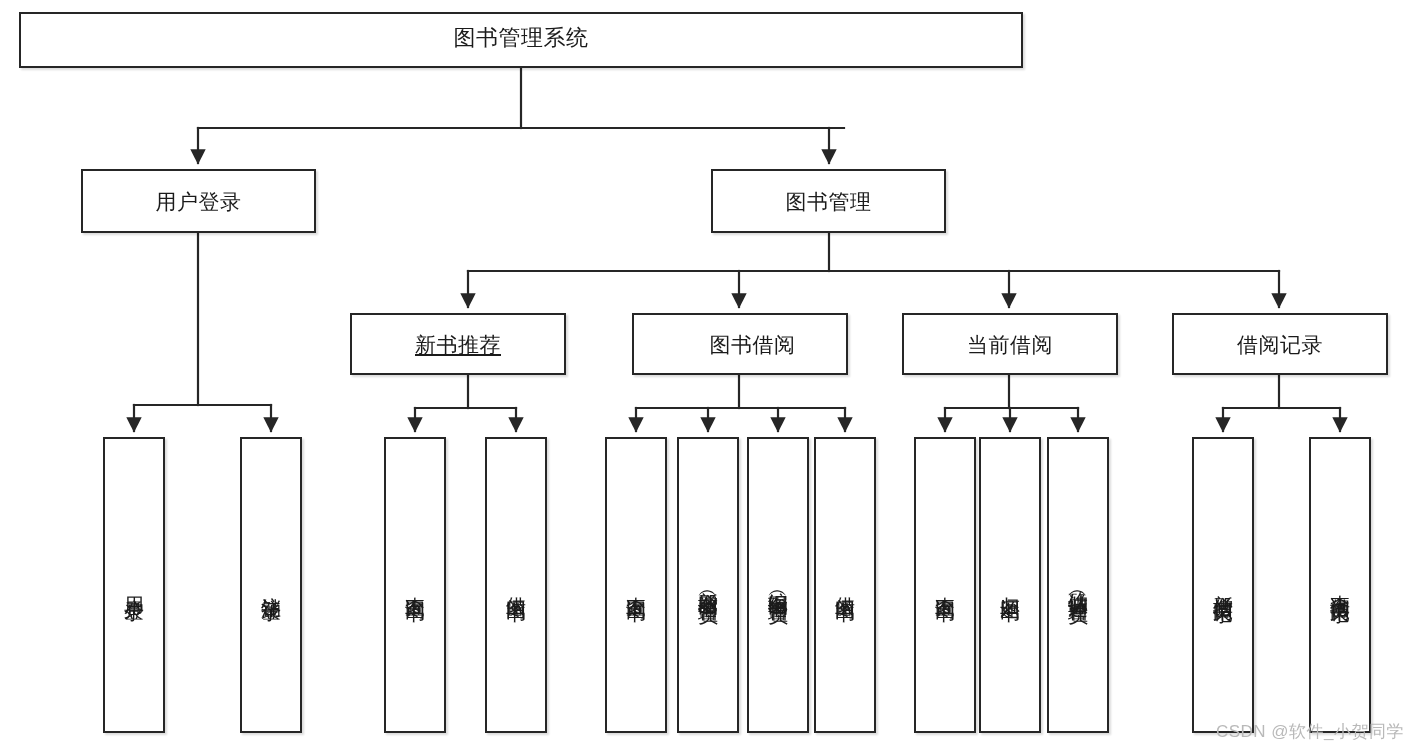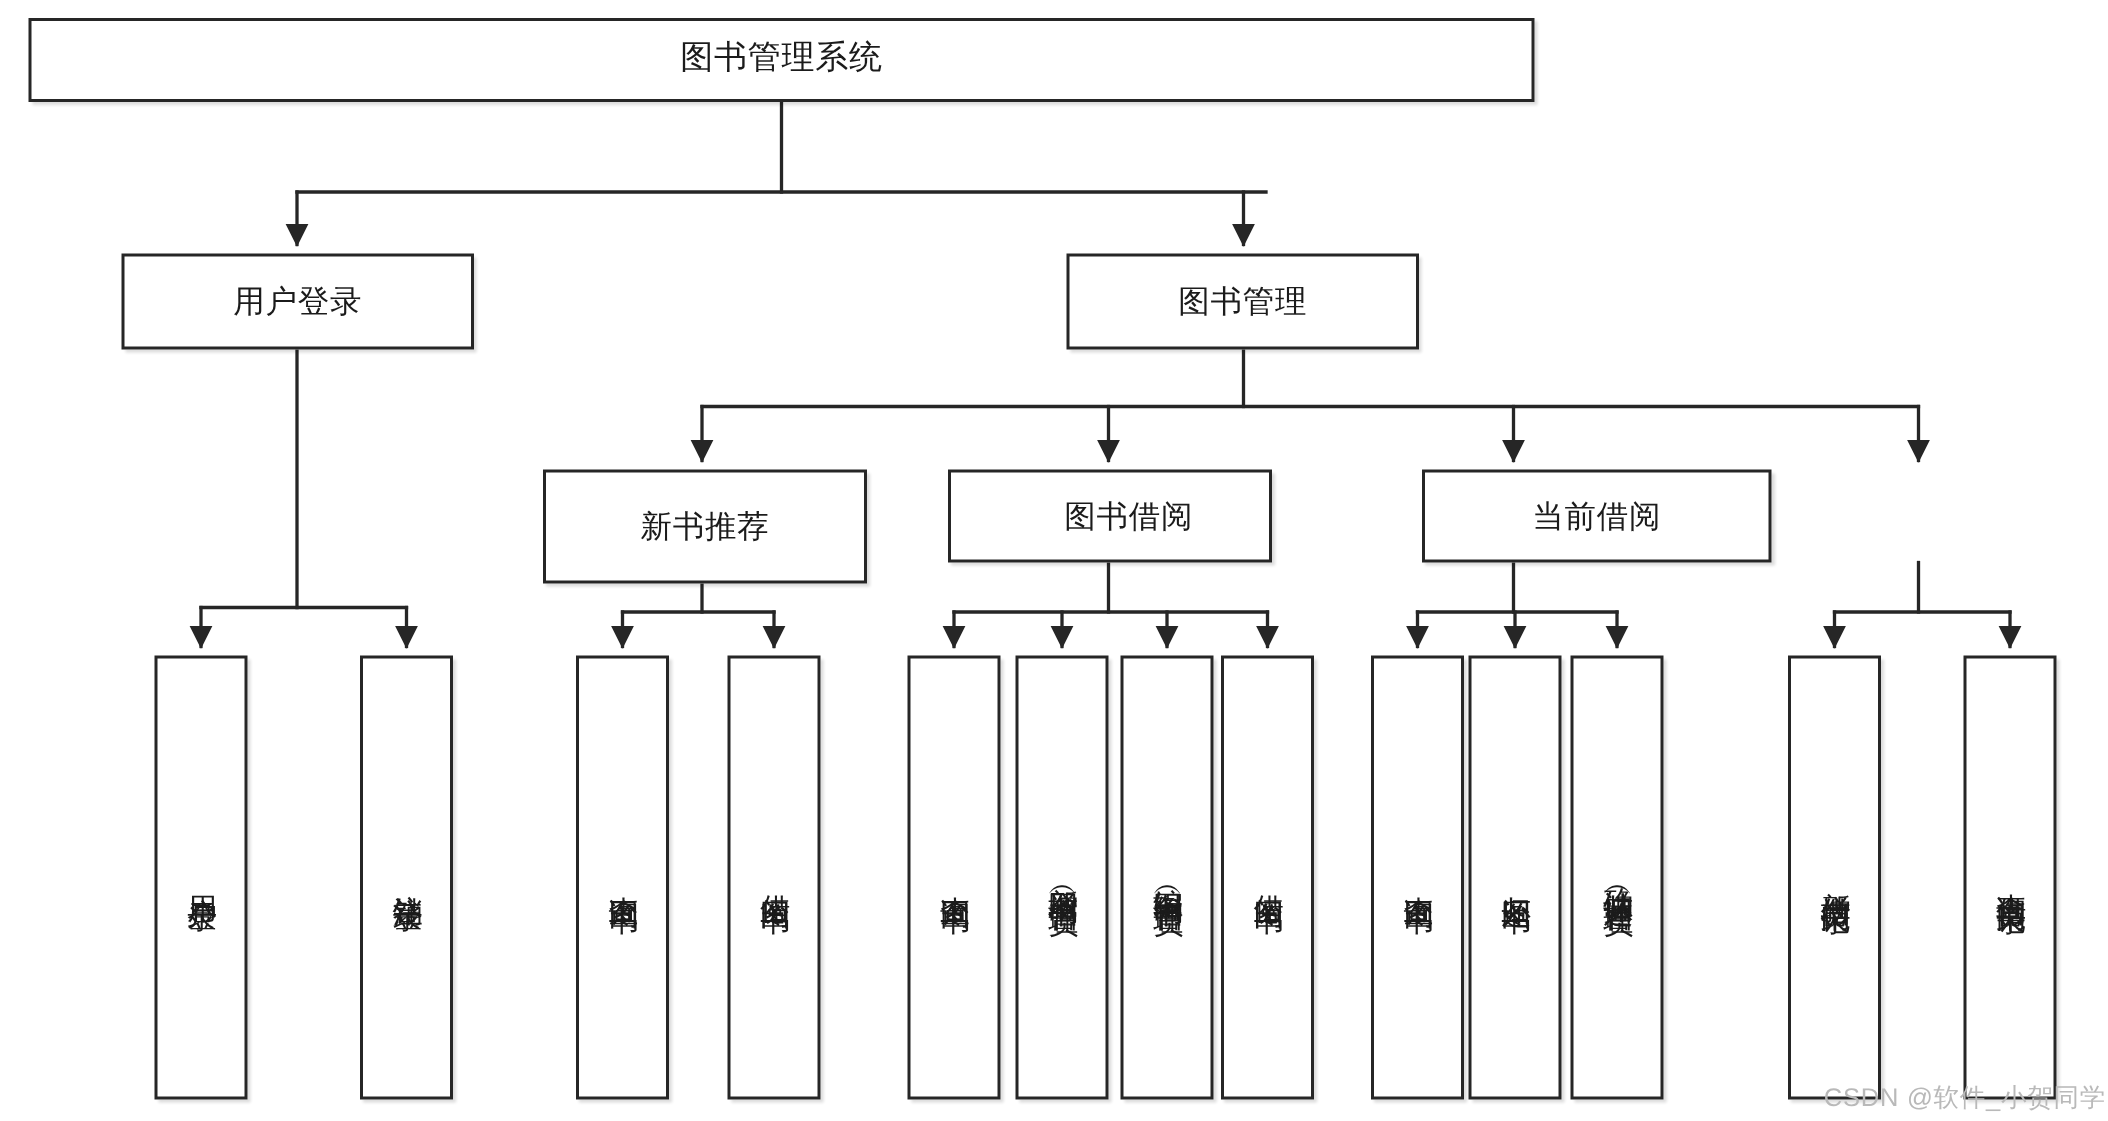--- a/index.html
+++ b/index.html
@@ -138,28 +138,31 @@
     <span class="label">图书管理系统</span>
   </div>
 
   <div class="node horiz" style="left:81px; top:169px; width:235px; height:64px;">
     <span class="label">用户登录</span>
   </div>
   <div class="node horiz" style="left:711px; top:169px; width:235px; height:64px;">
     <span class="label">图书管理</span>
   </div>
 
-  <div class="node horiz" style="left:362px; top:313px; width:216px; height:76px;">
+  <div class="node horiz" style="left:350px; top:313px; width:216px; height:62px;text-decoration:underline;">
     <span class="label">新书推荐</span>
   </div>
   <div class="node horiz" style="left:632px; top:313px; width:216px; height:62px;padding-left:25px;">
     <span class="label">图书借阅</span>
   </div>
-  <div class="node horiz" style="left:902px; top:313px; width:233px; height:62px;margin-left:46px;">
+  <div class="node horiz" style="left:902px; top:313px; width:216px; height:62px;">
     <span class="label">当前借阅</span>
+  </div>
+  <div class="node horiz" style="left:1172px; top:313px; width:216px; height:62px;">
+    <span class="label">借阅记录</span>
   </div>
 
   <div class="node vert" style="left:103px; top:437px; width:62px; height:296px;">
     <span class="label">用户登录</span>
   </div>
   <div class="node vert" style="left:240px; top:437px; width:62px; height:296px;">
     <span class="label">注销登录</span>
   </div>
 
   <div class="node vert" style="left:384px; top:437px; width:62px; height:296px;">

